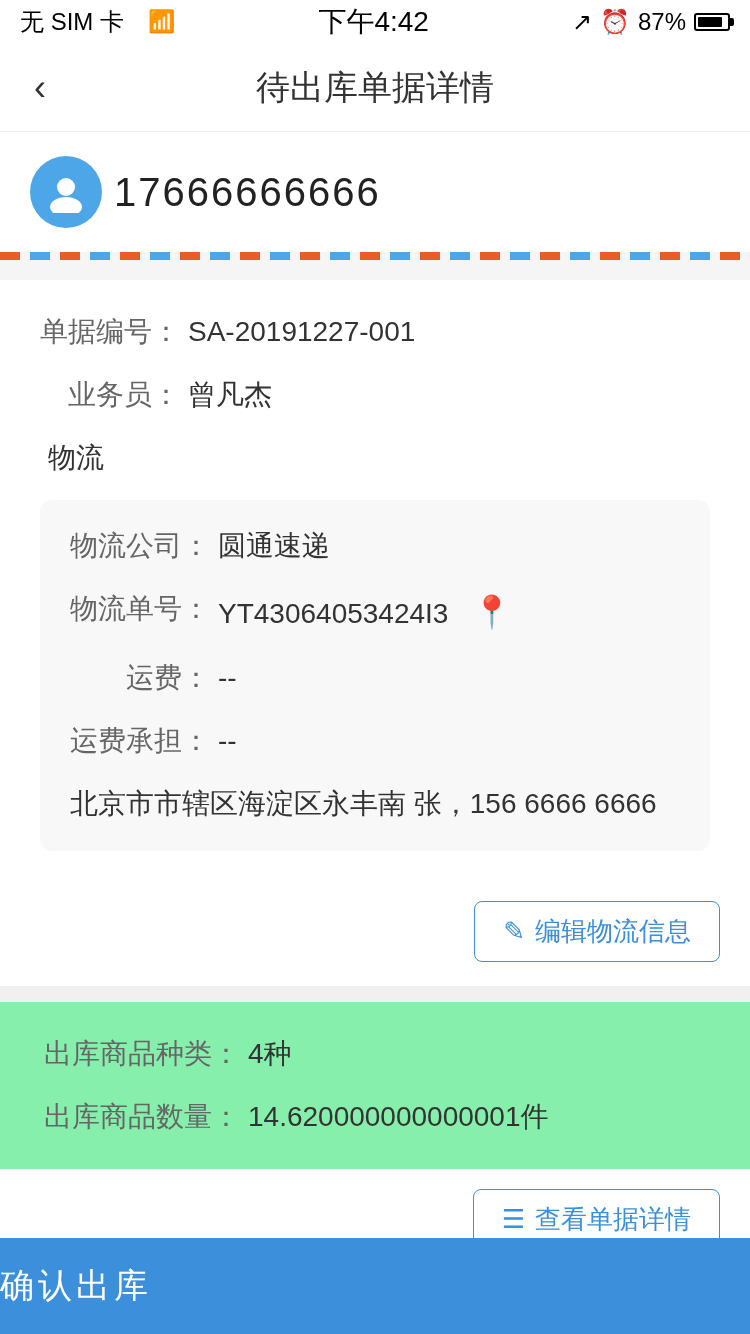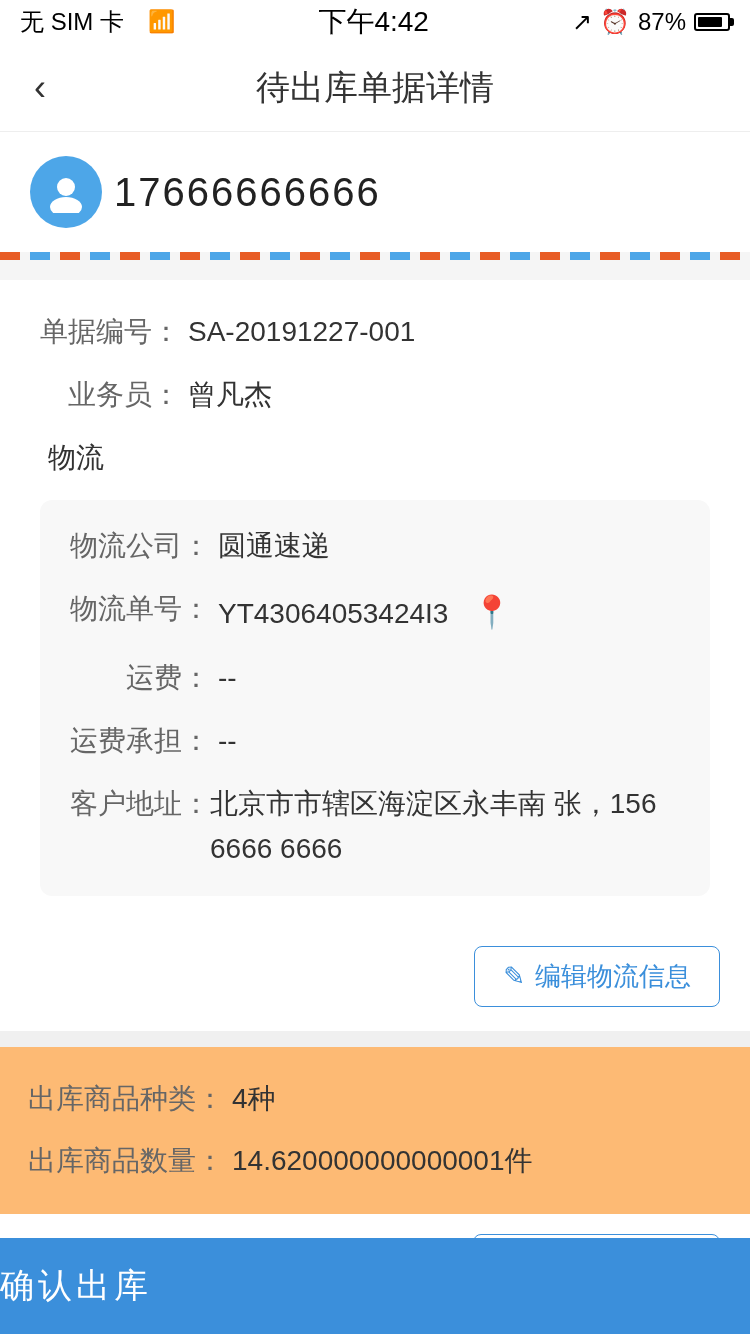--- a/index.html
+++ b/index.html
@@ -163,22 +163,22 @@
       cursor: pointer;
     }
 
     .gray-divider {
       height: 16px;
       background: #f0f0f0;
     }
 
     
     .goods-section {
-      background: #fdba74;
-      padding: 30px 24px;
+      background: #86efac;
+      padding: 30px 40px;
     }
 
     
     .view-btn-row {
       display: flex;
       justify-content: flex-end;
       padding: 20px 30px 24px;
       background: #fff;
     }
     .view-btn {
@@ -320,21 +320,20 @@
     </div>
     <div class="info-row">
       <span class="info-label">运费：</span>
       <span class="info-value">--</span>
     </div>
     <div class="info-row">
       <span class="info-label">运费承担：</span>
       <span class="info-value">--</span>
     </div>
     <div class="info-row">
-      <span class="info-label">客户地址：</span>
       <span class="address-value">北京市市辖区海淀区永丰南  张，156 6666 6666</span>
     </div>
   </div>
 </div>
 
 <div class="edit-btn-row">
   <button class="edit-btn">
     <span>✎</span>
     <span>编辑物流信息</span>
   </button>

